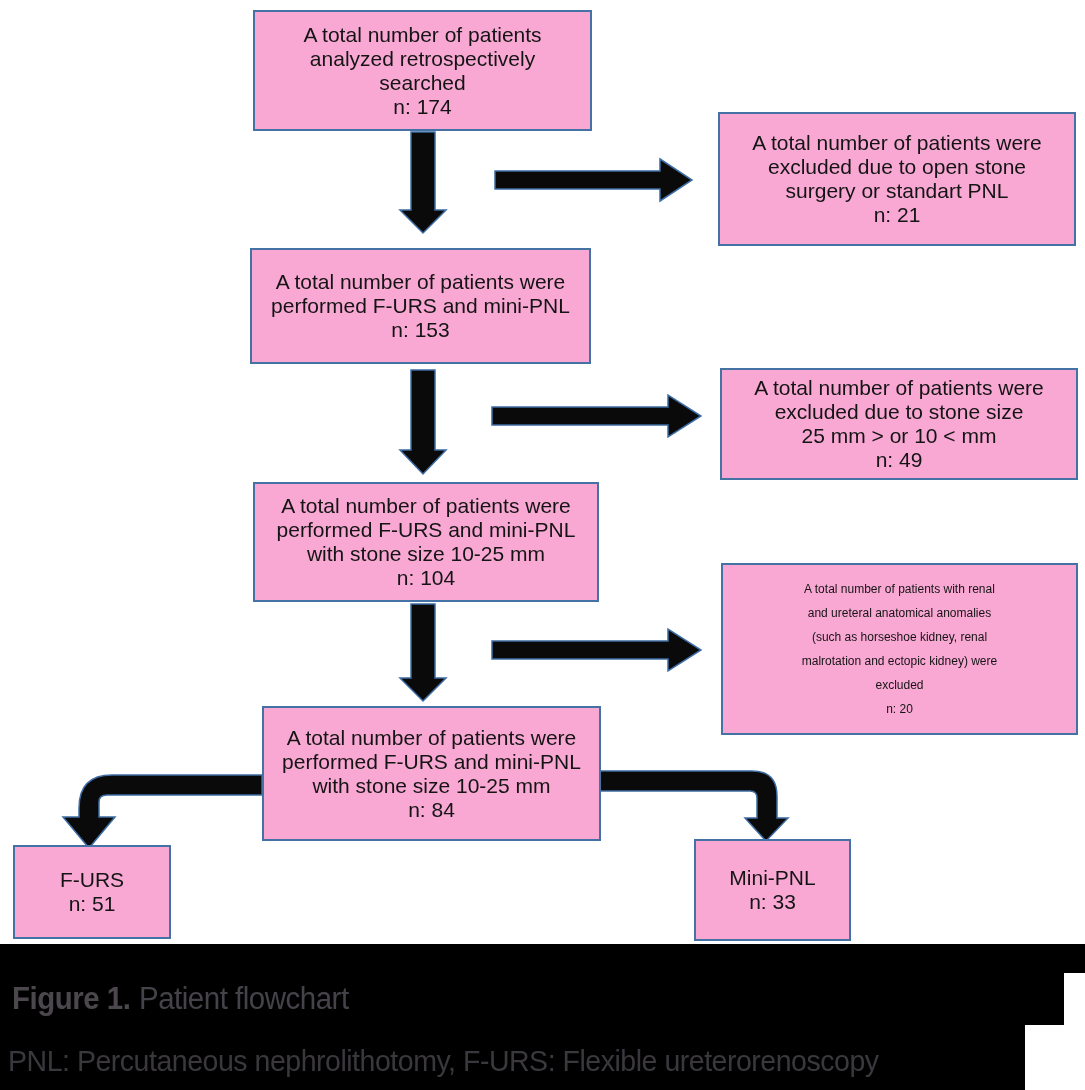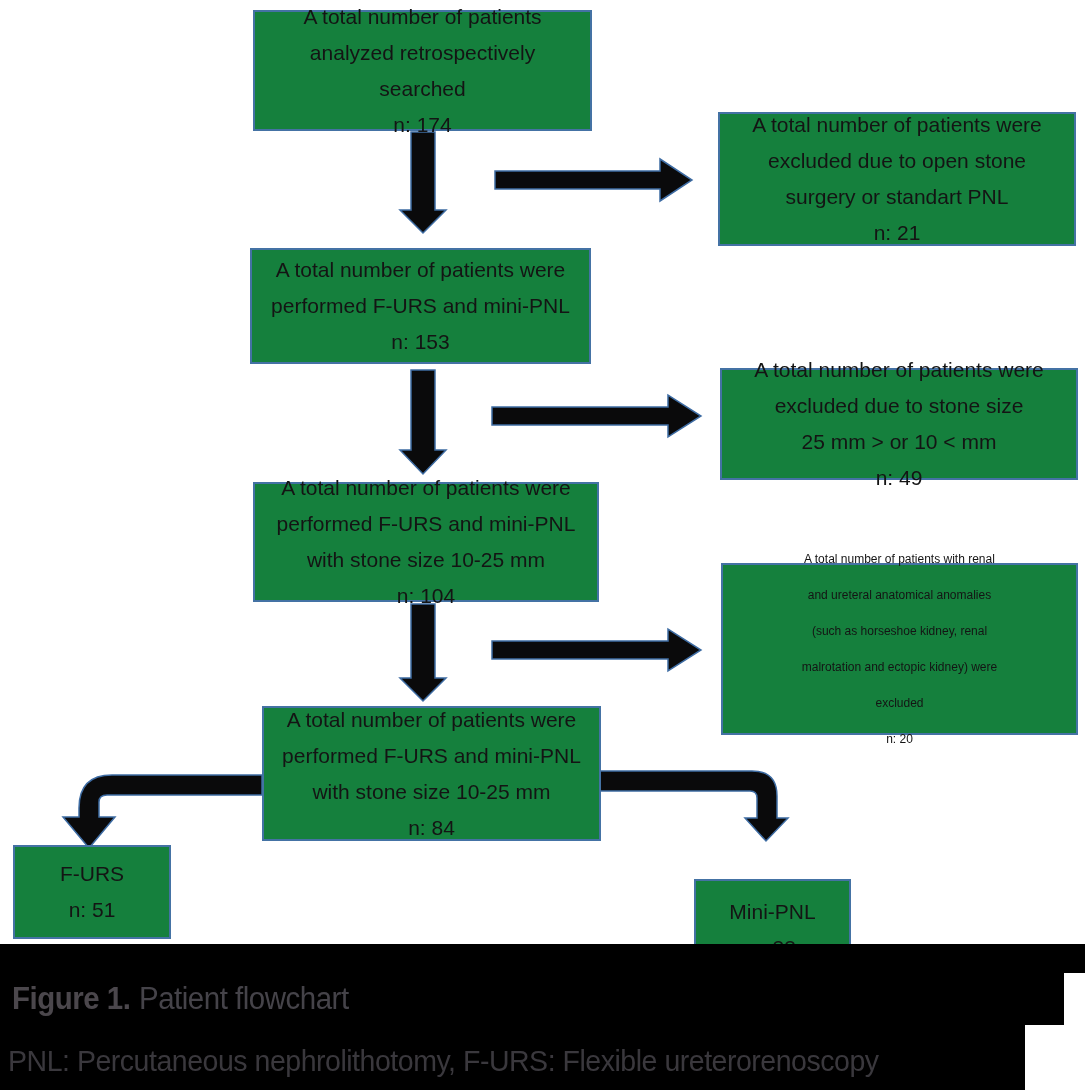--- a/index.html
+++ b/index.html
@@ -2,29 +2,29 @@
 <html><head>
 <meta charset="utf-8">
 <style>
   html, body { margin: 0; padding: 0; background: #ffffff; }
   body { width: 1085px; height: 1090px; overflow: hidden; font-family: "Liberation Sans", sans-serif; }
   #canvas { position: relative; width: 1085px; height: 1090px; background: #ffffff; }
 
   .box {
     position: absolute;
     box-sizing: border-box;
-    background: #15803d;
+    background: #f9a8d4;
     border: 2px solid #4472a4;
     display: flex;
     align-items: center;
     justify-content: center;
     text-align: center;
     color: #141414;
     font-size: 21px;
-    line-height: 36px;
+    line-height: 24px;
   }
   .box .box-text { white-space: pre; }
   .box.small { font-size: 12px; }
 
   #arrow-layer { position: absolute; left: 0; top: 0; }
   #arrow-layer path { fill: #0a0a0b; stroke: #3e6ca3; stroke-width: 1.5; }
 
   #caption-bar {
     position: absolute;
     left: 0; top: 944px;
@@ -54,21 +54,21 @@
 
   
   #box-analyzed       { left: 253px; top: 10px;  width: 339px; height: 121px; }
   #box-excl-open      { left: 718px; top: 112px; width: 358px; height: 134px; }
   #box-performed      { left: 250px; top: 248px; width: 341px; height: 116px; }
   #box-excl-size      { left: 720px; top: 368px; width: 358px; height: 112px; }
   #box-stone-size     { left: 253px; top: 482px; width: 346px; height: 120px; }
   #box-excl-anomalies { left: 721px; top: 563px; width: 357px; height: 172px; }
   #box-final          { left: 262px; top: 706px; width: 339px; height: 135px; }
   #box-furs           { left: 13px;  top: 845px; width: 158px; height: 94px; }
-  #box-minipnl        { left: 694px; top: 879px; width: 157px; height: 102px; }
+  #box-minipnl        { left: 694px; top: 839px; width: 157px; height: 102px; }
 </style>
 </head>
 <body>
 
 <div id="canvas">
 
   <svg id="arrow-layer" width="1085" height="944" viewBox="0 0 1085 944">
     <path d="M411,132 H435 V210 H446 L423,233 L400,210 H411 Z"></path>
     <path d="M411,370 H435 V450 H446 L423,474 L400,450 H411 Z"></path>
     <path d="M411,604 H435 V678 H446 L423,701 L400,678 H411 Z"></path>

